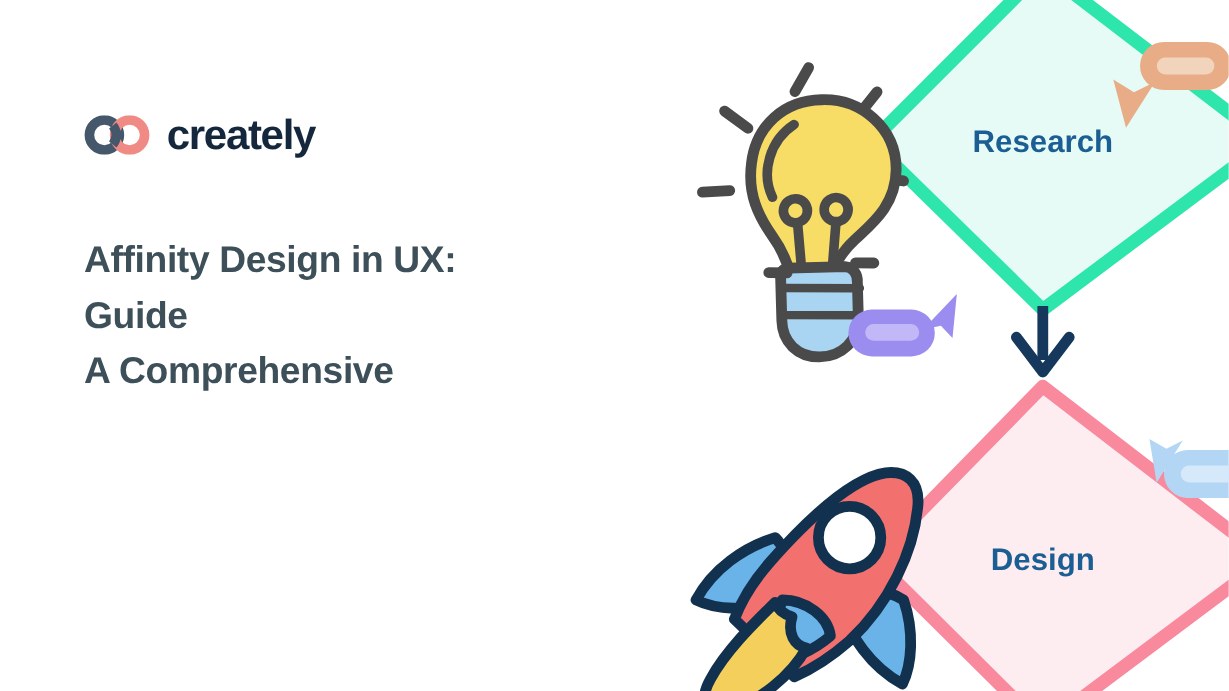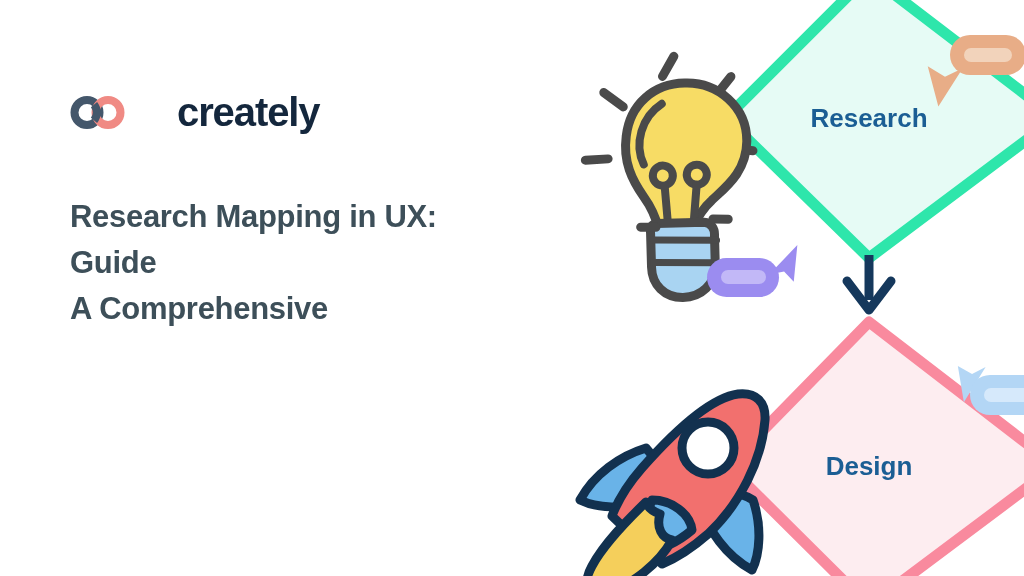--- a/index.html
+++ b/index.html
@@ -30,27 +30,26 @@
     position: absolute;
     left: 70px; top: 88px;
     display: flex;
     align-items: center;
     gap: 13px;
     height: 48px;
   }
   #logo-mark { display: block; }
   #logo-wordmark {
     font-family: "Liberation Sans", sans-serif;
-    font-size: 40px;
+    font-size: 35px;
     font-weight: bold;
     letter-spacing: -1.1px;
     color: #14273d;
     line-height: 1;
     white-space: nowrap;
-    margin-left: 38px;
   }
 
   #headline {
     position: absolute;
     left: 70px; top: 194px;
     width: 430px;
     font-family: "Liberation Sans", sans-serif;
     font-size: 31px;
     font-weight: bold;
     line-height: 46px;
@@ -80,21 +79,21 @@
         <svg id="logo-mark" width="56" height="33" viewBox="0 0 56 33" xmlns="http://www.w3.org/2000/svg">
           <circle cx="17" cy="16.5" r="12.5" fill="none" stroke="#44576b" stroke-width="8"></circle>
           <circle cx="38" cy="16.5" r="12.5" fill="none" stroke="#f08a84" stroke-width="8"></circle>
           <path d="M24 8.6 A12.5 12.5 0 0 1 24 24.4" fill="none" stroke="#44576b" stroke-width="8"></path>
         </svg>
       </span>
       <span id="logo-wordmark">creately</span>
     </div>
 
     <h1 id="headline">
-      <span class="ln">Research Mapping in UX:</span>
+      <span class="ln">Affinity Design in UX:</span>
       <span class="ln">Guide</span>
       <span class="ln">A Comprehensive</span>
     </h1>
   </div>
 
   <div id="graphic">
     <svg width="504" height="576" viewBox="0 0 504 576" xmlns="http://www.w3.org/2000/svg">
 
       <g>
         <polygon points="333,-25 520,118 333,258 190,118" fill="#e6fbf5" stroke="#2ee6ab" stroke-width="11" stroke-linejoin="round"></polygon>

